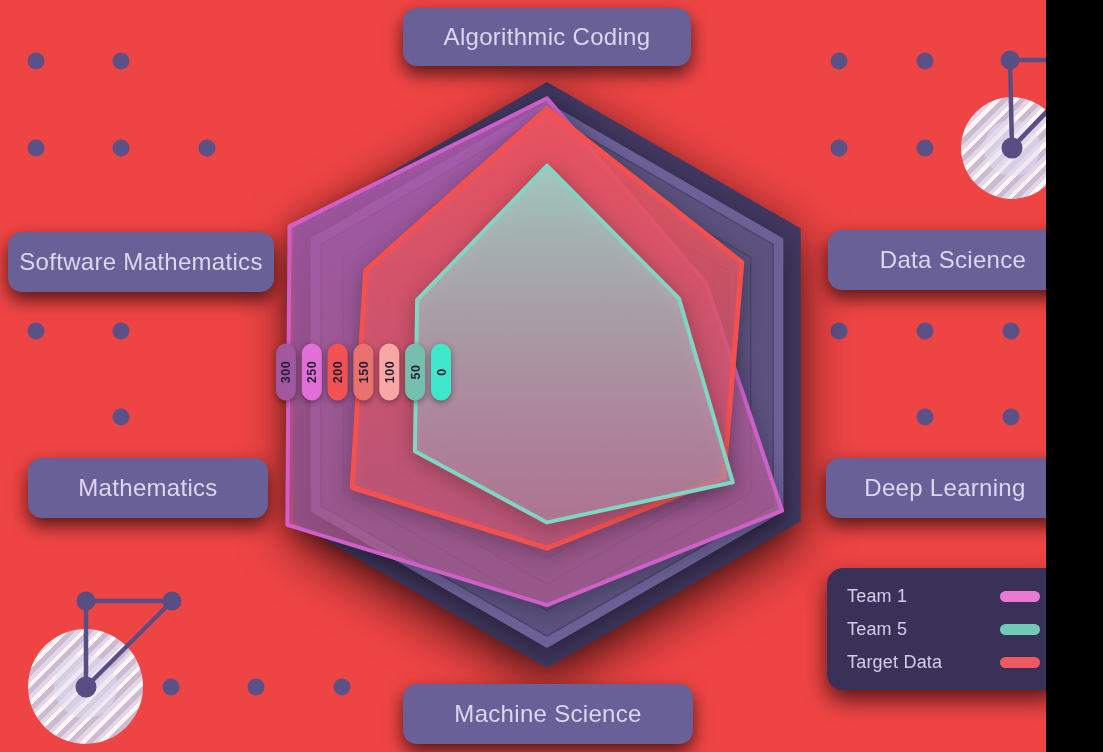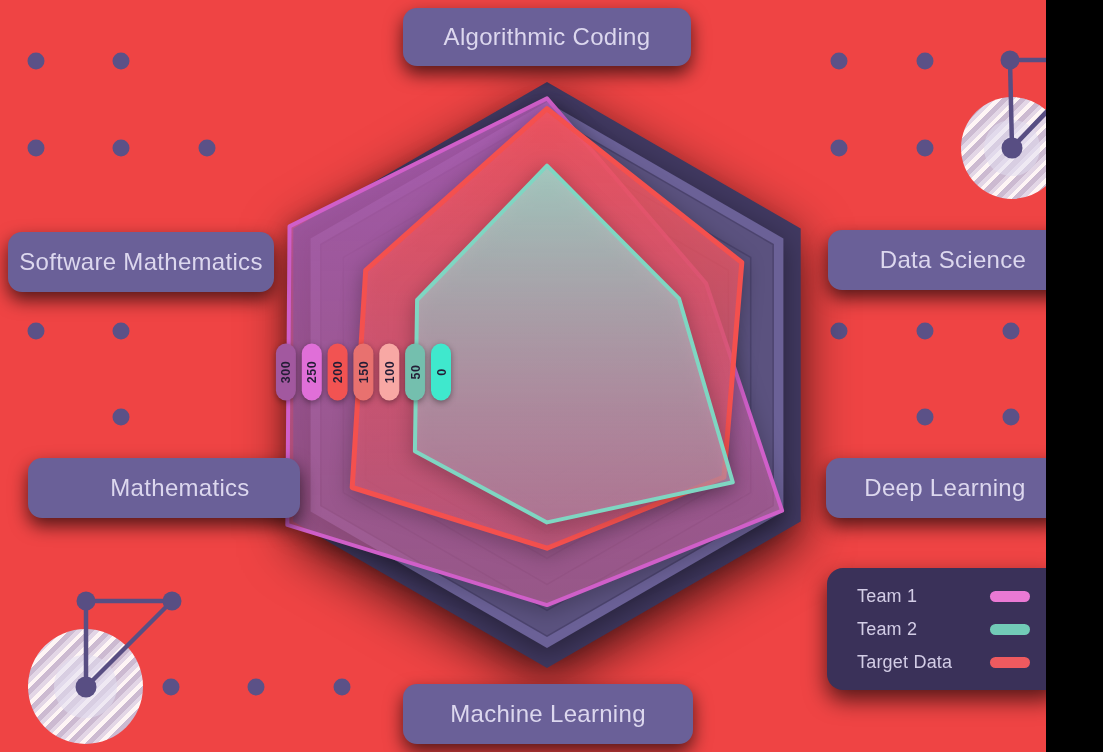--- a/index.html
+++ b/index.html
@@ -12,21 +12,21 @@
     position:absolute;display:flex;align-items:center;justify-content:center;
     background:#6a6098;color:#dcd7ee;border-radius:14px;
     font-size:24px;font-weight:500;letter-spacing:.3px;
     box-shadow:0 8px 18px rgba(0,0,0,.65);
     z-index:6;
   }
   .legend{
     position:absolute;background:#3a3159;border-radius:16px;
     box-shadow:0 10px 22px rgba(0,0,0,.65);
     display:flex;flex-direction:column;justify-content:center;gap:12px;
-    padding:0 30px;z-index:7;box-sizing:border-box;
+    padding:0 20px;z-index:7;box-sizing:border-box;
   }
   .legend-row{display:flex;align-items:center;justify-content:space-between;}
   .legend-label{color:#d3cde6;font-size:18px;font-weight:500;letter-spacing:.2px;}
   .legend-swatch{width:40px;height:11px;border-radius:6px;}
   .deco-circle{
     position:absolute;border-radius:50%;z-index:1;
     background:repeating-linear-gradient(135deg,
       rgba(255,255,255,.95) 0 4px,
       rgba(201,196,221,.92) 4px 9px,
       rgba(226,223,240,.94) 9px 13px);
@@ -141,31 +141,31 @@
         <g style="filter: drop-shadow(rgba(0, 0, 0, 0.4) 0px 2px 3px);">
           <rect x="431.0" y="343.5" width="20" height="57" rx="10" ry="10" fill="#3fe8cd"></rect>
           <text transform="translate(441.0,372) rotate(-90)" text-anchor="middle" dy="4.5" fill="#241d36" font-size="12.5" font-weight="bold" letter-spacing="0.5" font-family="&quot;Liberation Sans&quot;, sans-serif">0</text>
         </g>
       </g>
     </svg>
 
   <div class="axis-pill" style="left:403px;top:8px;width:288px;height:58px;">Algorithmic Coding</div>
   <div class="axis-pill" style="left:826px;top:458px;width:238px;height:60px;">Deep Learning</div>
   <div class="axis-pill" style="left:828px;top:230px;width:250px;height:60px;">Data Science</div>
-  <div class="axis-pill" style="left:403px;top:684px;width:290px;height:60px;">Machine Learning</div>
-  <div class="axis-pill" style="left:28px;top:458px;width:240px;height:60px;padding-left:32px;">Mathematics</div>
+  <div class="axis-pill" style="left:403px;top:684px;width:290px;height:60px;">Machine Science</div>
+  <div class="axis-pill" style="left:28px;top:458px;width:240px;height:60px;">Mathematics</div>
   <div class="axis-pill" style="left:8px;top:232px;width:266px;height:60px;">Software Mathematics</div>
 
   <div class="legend" id="legend-box" style="left:827px;top:568px;width:233px;height:122px;">
       <div class="legend-row">
         <span class="legend-label">Team 1</span>
         <span class="legend-swatch" style="background: rgb(234, 121, 212);"></span>
       </div>
       <div class="legend-row">
-        <span class="legend-label">Team 2</span>
+        <span class="legend-label">Team 5</span>
         <span class="legend-swatch" style="background: rgb(114, 203, 183);"></span>
       </div>
       <div class="legend-row">
         <span class="legend-label">Target Data</span>
         <span class="legend-swatch" style="background: rgb(238, 90, 95);"></span>
       </div>
     </div>
 </div>
 
 </body></html>

